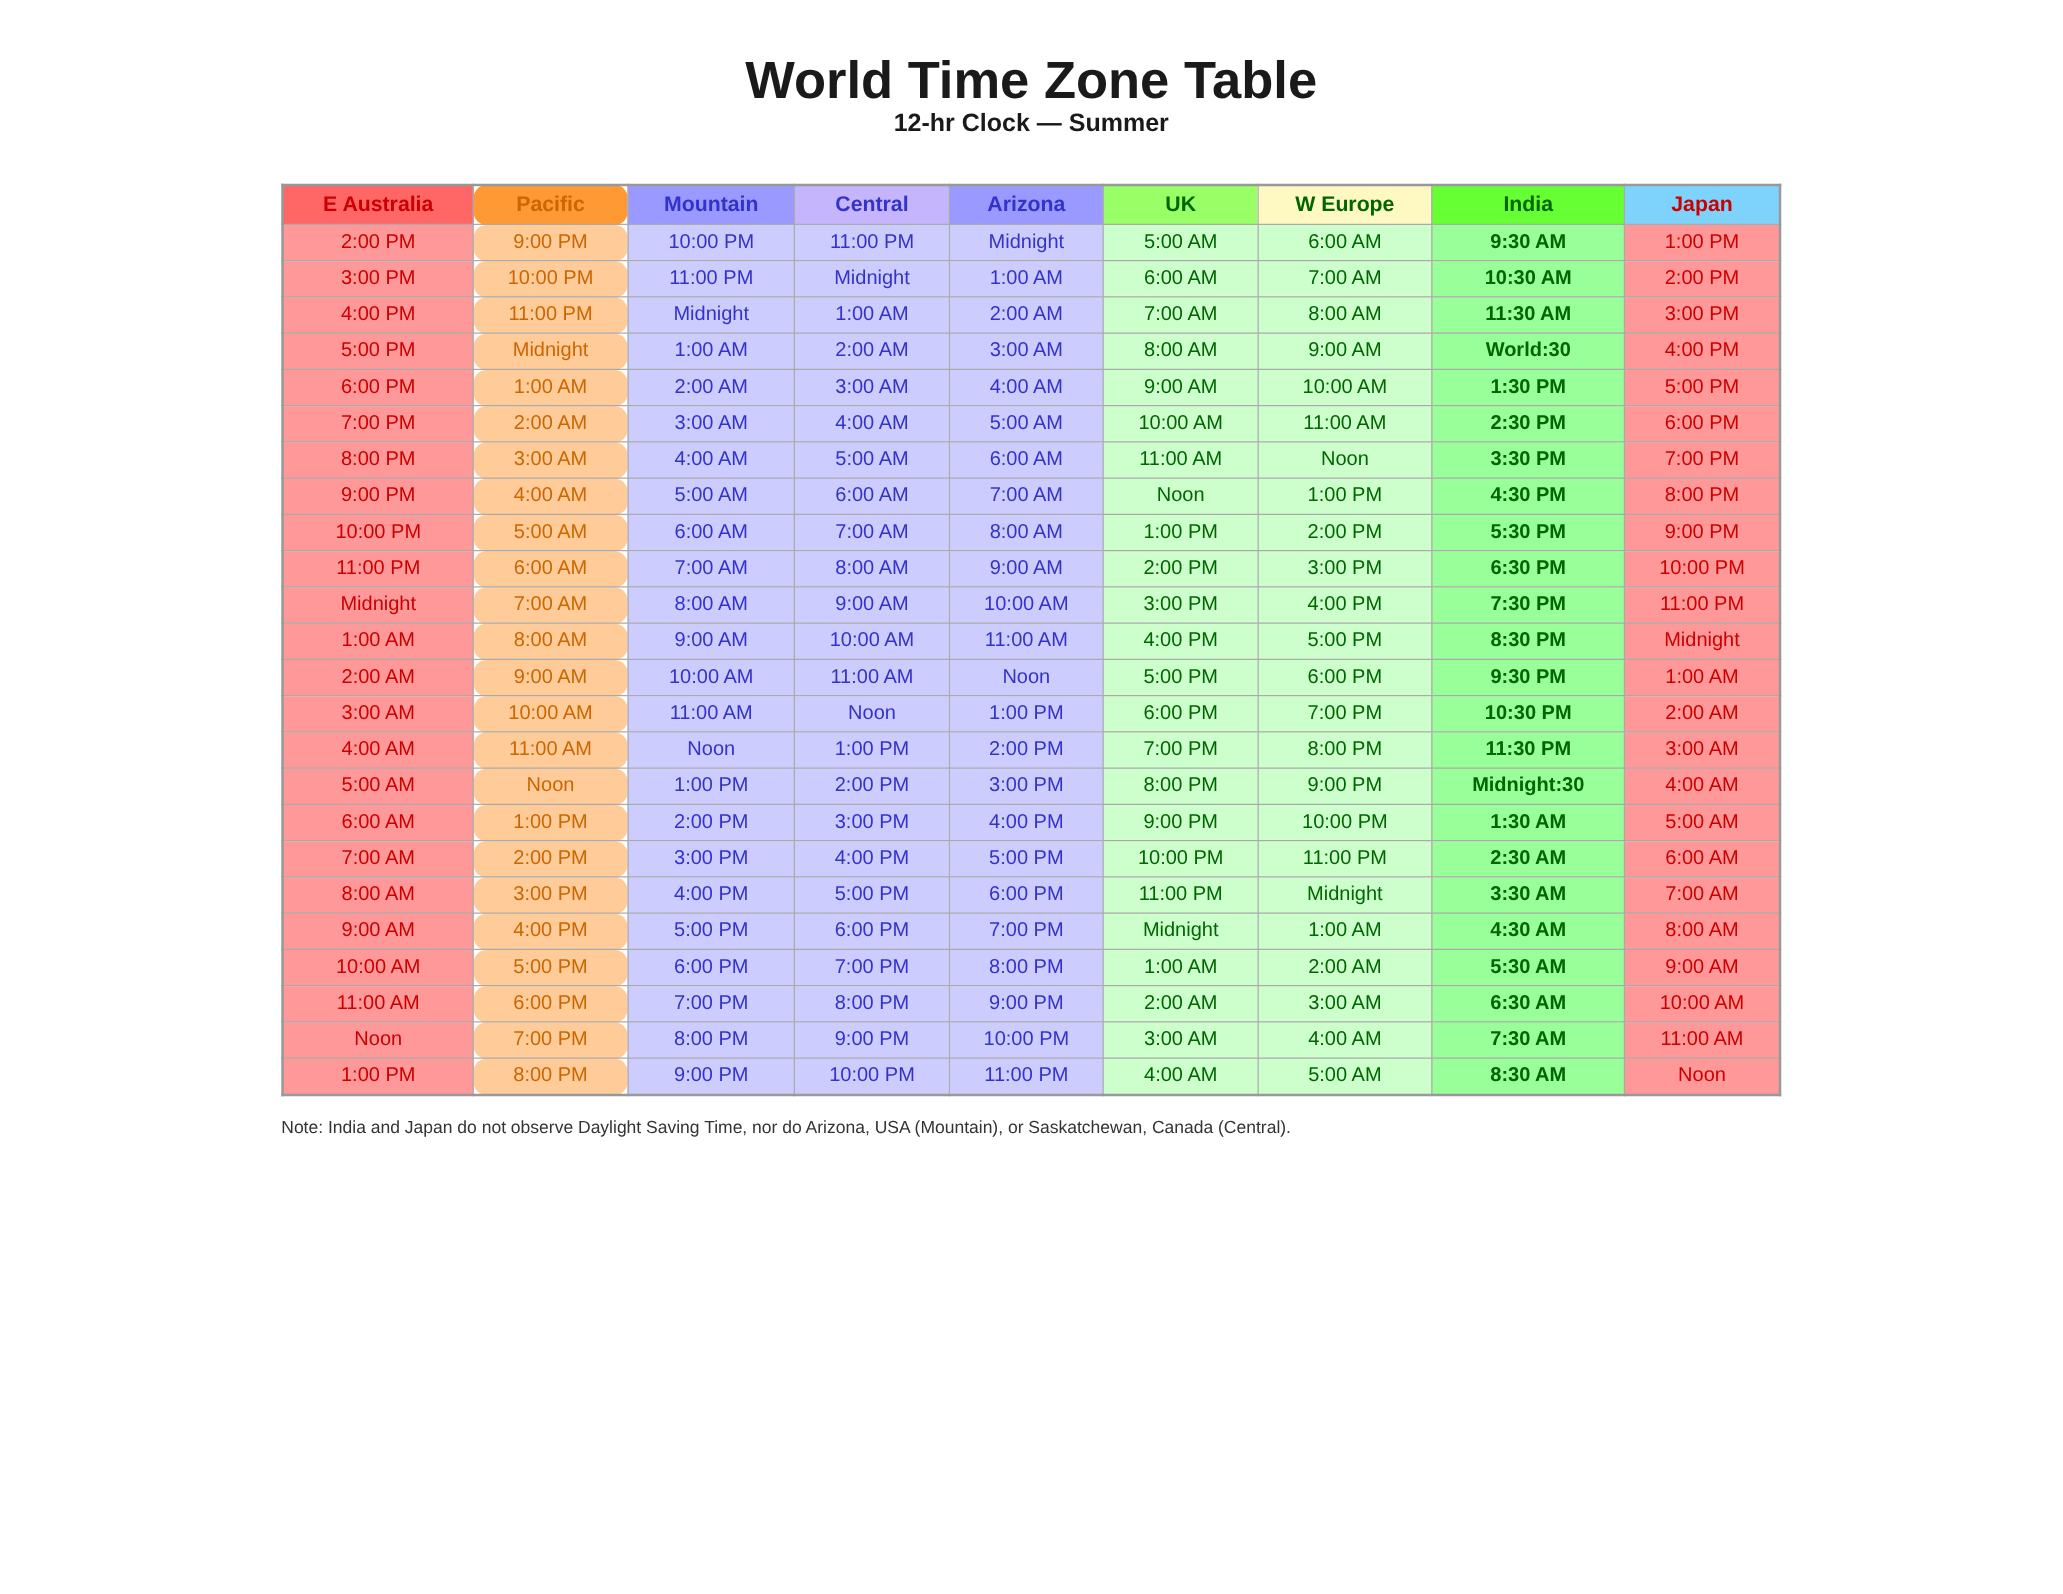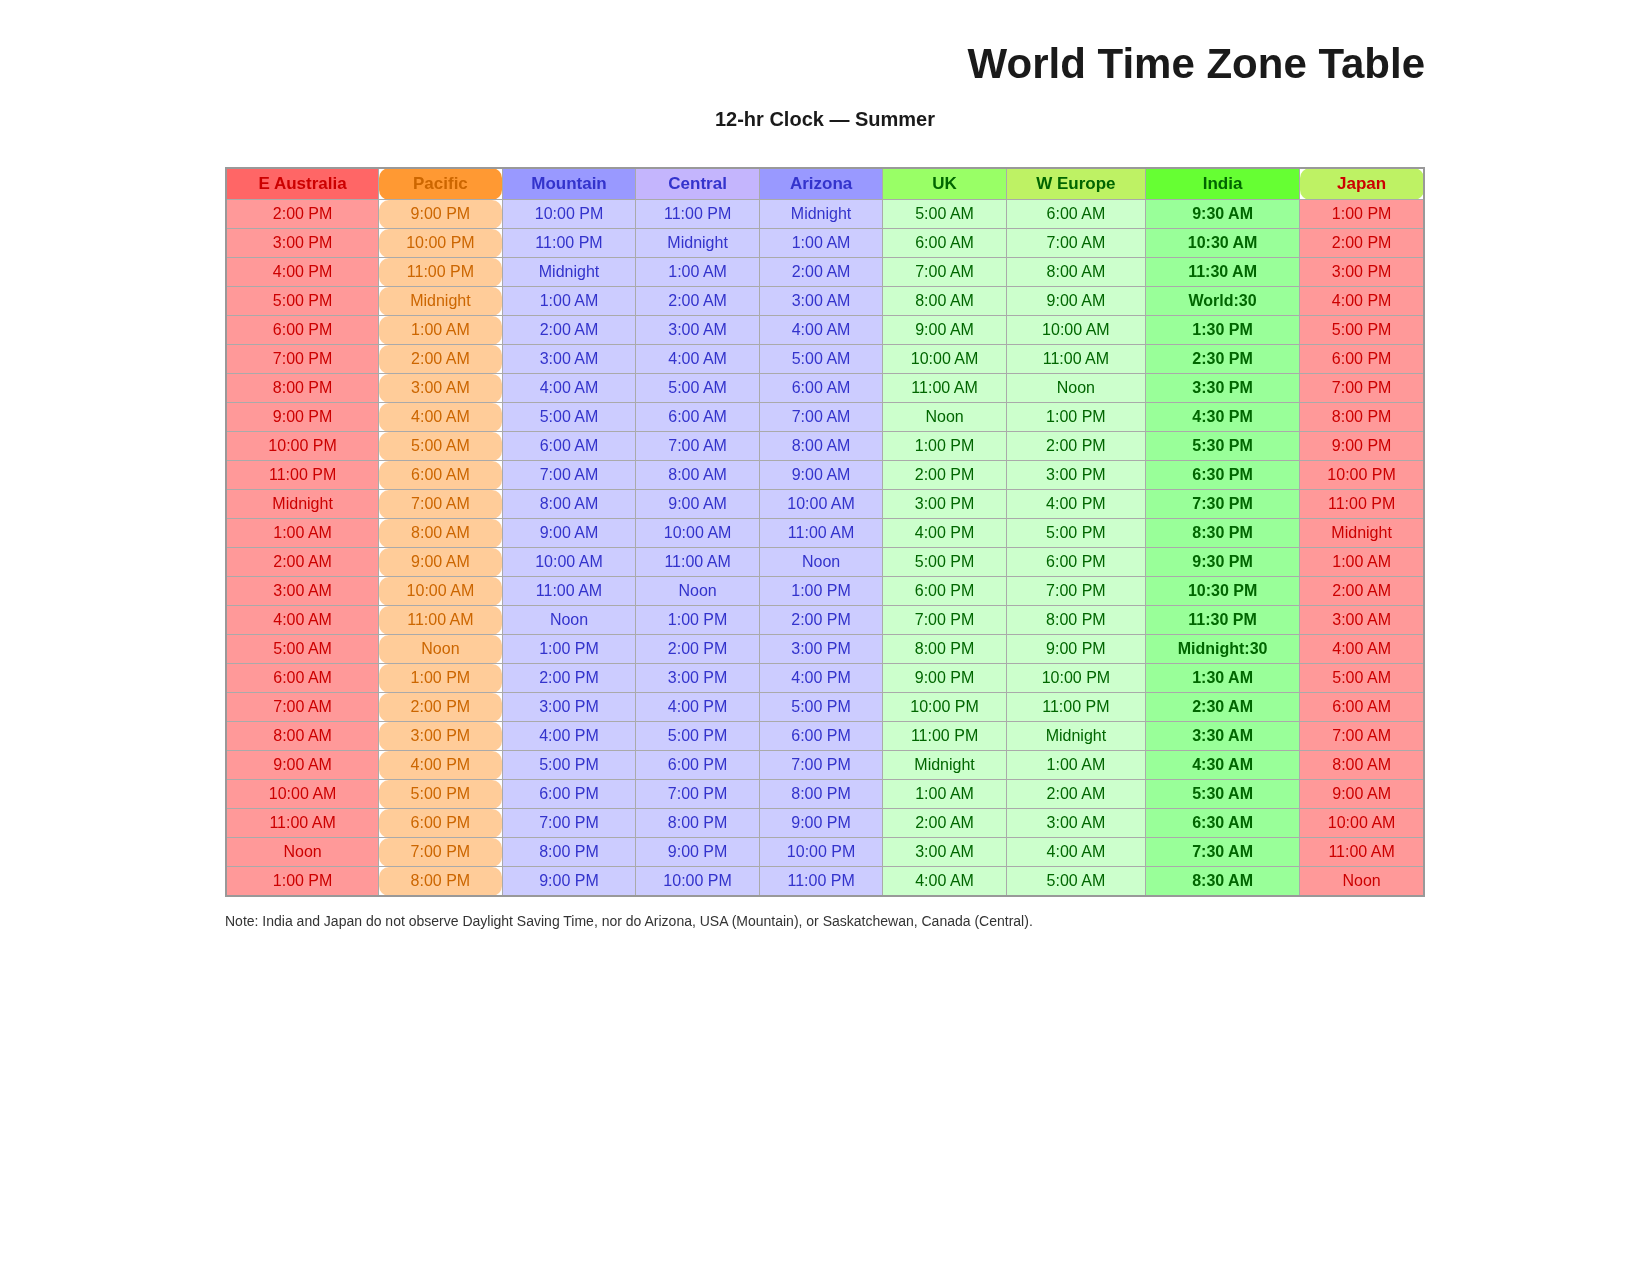--- a/index.html
+++ b/index.html
@@ -10,25 +10,25 @@
       justify-content: center;
       align-items: flex-start;
       padding: 40px 20px;
       min-height: 1275px;
       width: 1650px;
     }
     .page-container {
       width: 1200px;
     }
     .title {
-      text-align: right;
+      text-align: center;
       font-size: 42px;
       font-weight: bold;
       color: #1a1a1a;
-      margin-bottom: 20px;
+      margin-bottom: 0;
     }
     .subtitle {
       text-align: center;
       font-size: 20px;
       font-weight: bold;
       color: #1a1a1a;
       margin-bottom: 24px;
     }
     table {
       width: 100%;
@@ -55,23 +55,23 @@
     .col-w-europe { background-color: #ccffcc; color: #006600; }
     .col-india { background-color: #99ff99; color: #006600; font-weight: bold; }
     .col-japan { background-color: #ff9999; color: #cc0000; }
 
     th.col-e-australia { background-color: #ff6666; }
     th.col-pacific { background-color: #ff9933; }
     th.col-mountain { background-color: #9999ff; }
     th.col-central { background-color: #c4b5fd; }
     th.col-eastern { background-color: #9999ff; }
     th.col-uk { background-color: #99ff66; }
-    th.col-w-europe { background-color: #bef264; }
+    th.col-w-europe { background-color: #fef9c3; }
     th.col-india { background-color: #66ff33; }
-    th.col-japan { background-color: #bef264; border-radius: 10px; }
+    th.col-japan { background-color: #7dd3fc; }
 
     .note {
       margin-top: 16px;
       font-size: 14px;
       color: #333;
     }
   </style>
 </head>
 <body>
 

